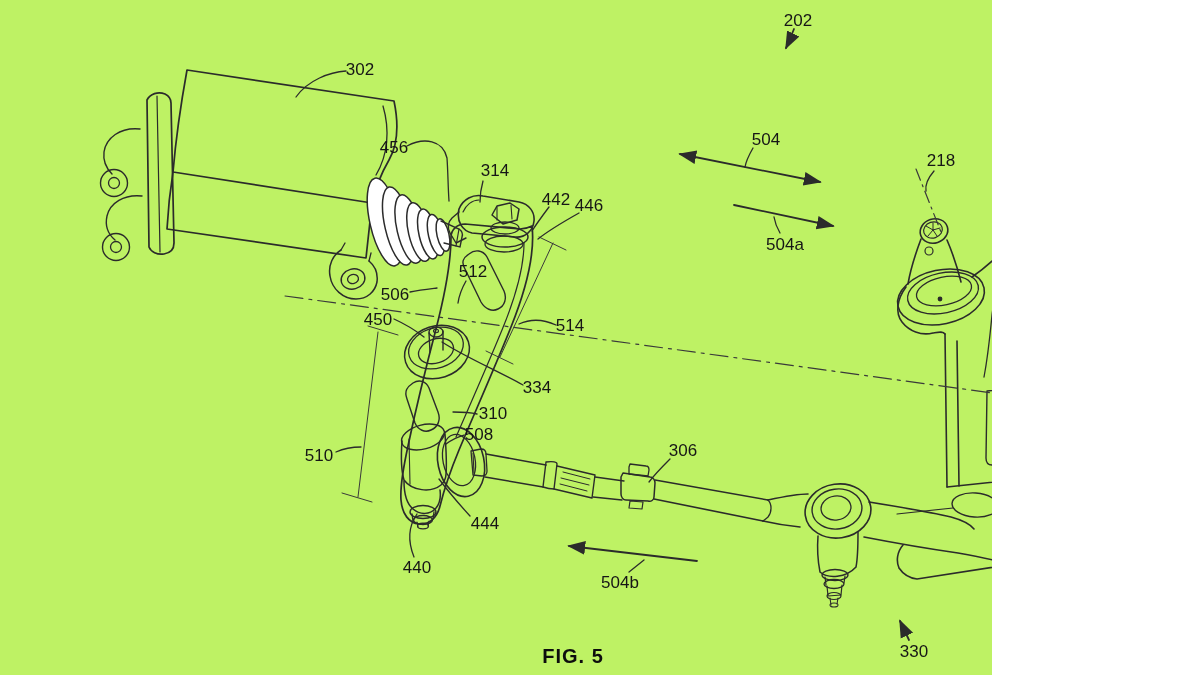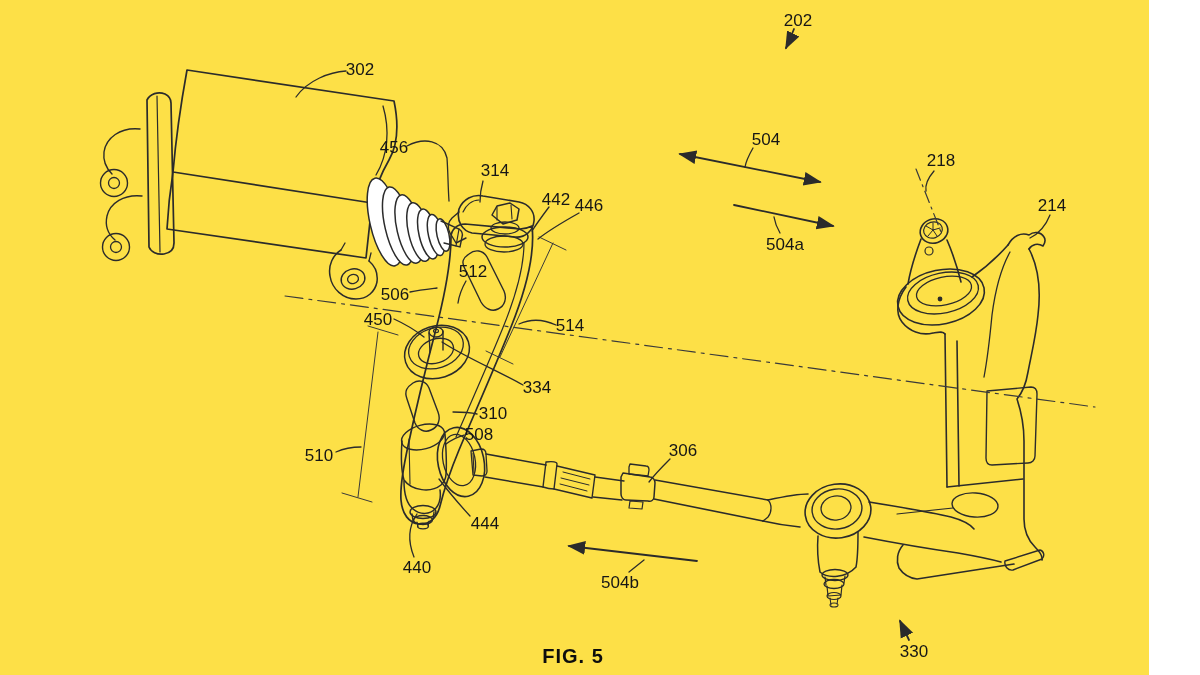--- a/index.html
+++ b/index.html
@@ -1,16 +1,16 @@
 <!DOCTYPE html>
 <html><head>
 <meta charset="utf-8">
 <style>
   html,body{margin:0;padding:0;background:#ffffff;}
-  .stage{position:relative;width:1149px;height:675px;background:#fde047;overflow:hidden;
+  .stage{position:relative;width:992px;height:675px;background:#bef264;overflow:hidden;
          font-family:"Liberation Sans", sans-serif;}
   svg{position:absolute;left:0;top:0;}
   .ref-label{font-family:"Liberation Sans", sans-serif;font-size:17px;fill:#161616;}
   .fig-caption{font-family:"Liberation Sans", sans-serif;font-size:20px;font-weight:bold;
                letter-spacing:1px;fill:#0d0d0d;}
   path,ellipse,circle,line,polygon{vector-effect:none;}
 </style>
 </head>
 <body>
 

